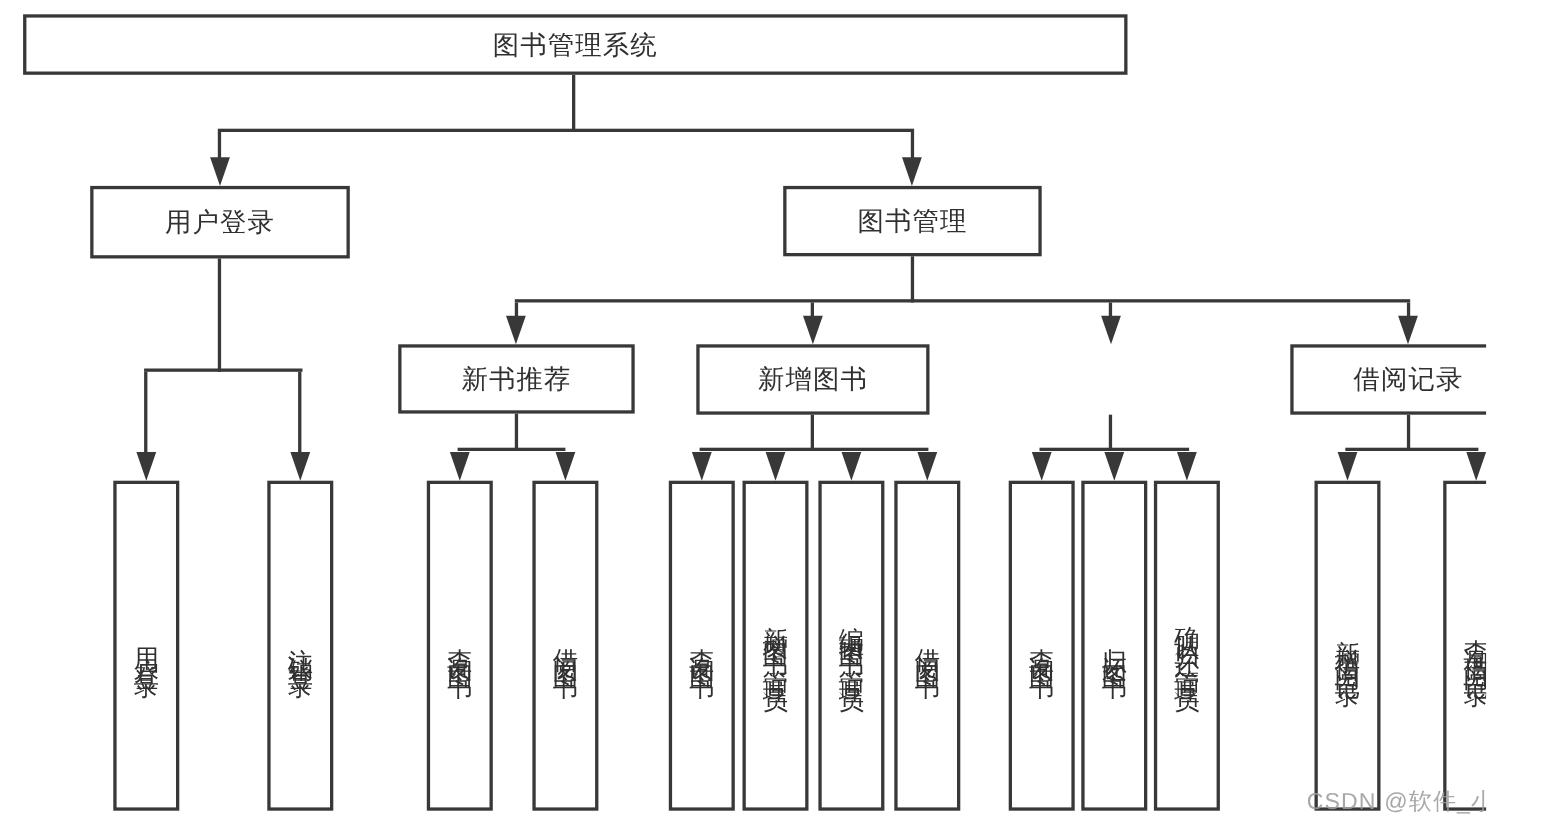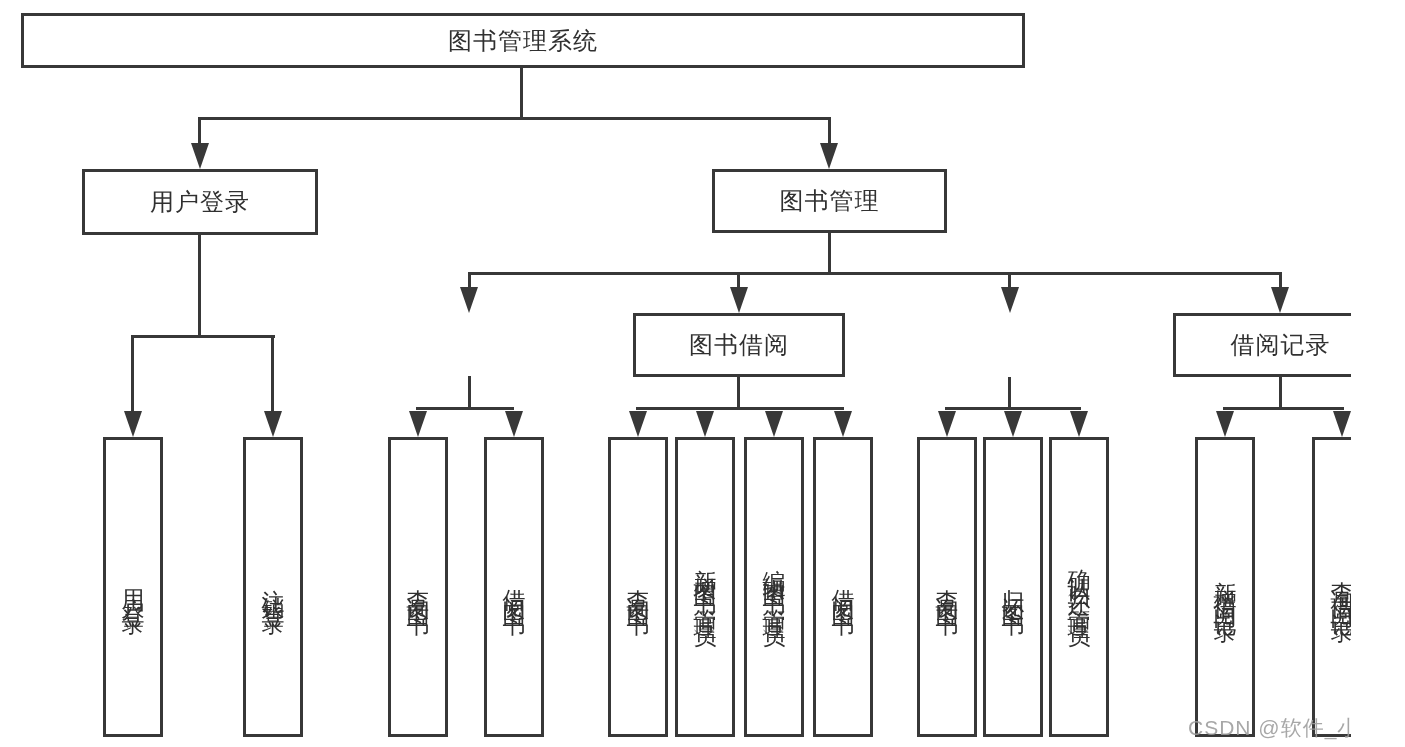--- a/index.html
+++ b/index.html
@@ -111,22 +111,25 @@
   <div class="ln" style="left:468px;top:272px;width:814px;height:3px"></div>
   <div class="ln" style="left:468px;top:275px;width:3px;height:15px"></div>
   <div class="ln" style="left:737px;top:275px;width:3px;height:15px"></div>
   <div class="ln" style="left:1008px;top:275px;width:3px;height:15px"></div>
   <div class="ln" style="left:1279px;top:275px;width:3px;height:15px"></div>
   <div class="arr" style="left:460px;top:287px"></div>
   <div class="arr" style="left:730px;top:287px"></div>
   <div class="arr" style="left:1001px;top:287px"></div>
   <div class="arr" style="left:1271px;top:287px"></div>
 
+  <div class="box" style="left:362px;top:313px;width:215px;height:63px">
+    <span>新书推荐</span>
+  </div>
   <div class="box" style="left:633px;top:313px;width:212px;height:64px">
-    <span>图书借阅</span>
+    <span>新增图书</span>
   </div>
   <div class="box" style="left:1173px;top:313px;width:215px;height:64px">
     <span>借阅记录</span>
   </div>
 
   <div class="ln" style="left:468px;top:376px;width:3px;height:34px"></div>
   <div class="ln" style="left:416px;top:407px;width:98px;height:3px"></div>
   <div class="arr" style="left:409px;top:411px"></div>
   <div class="arr" style="left:505px;top:411px"></div>
 

